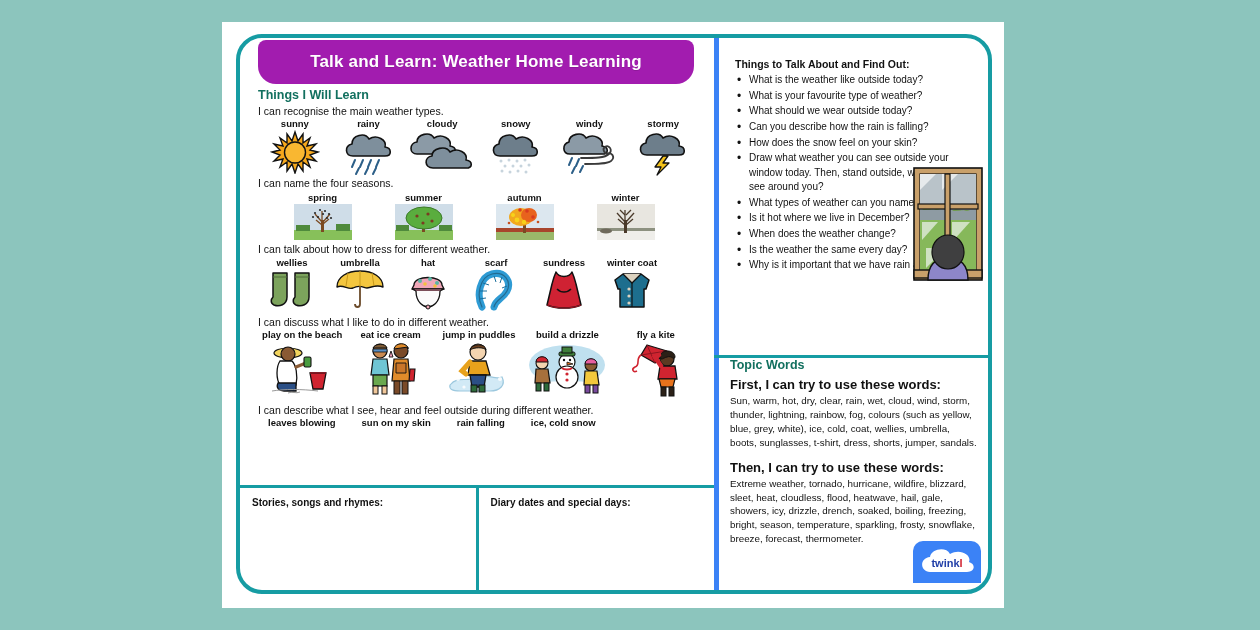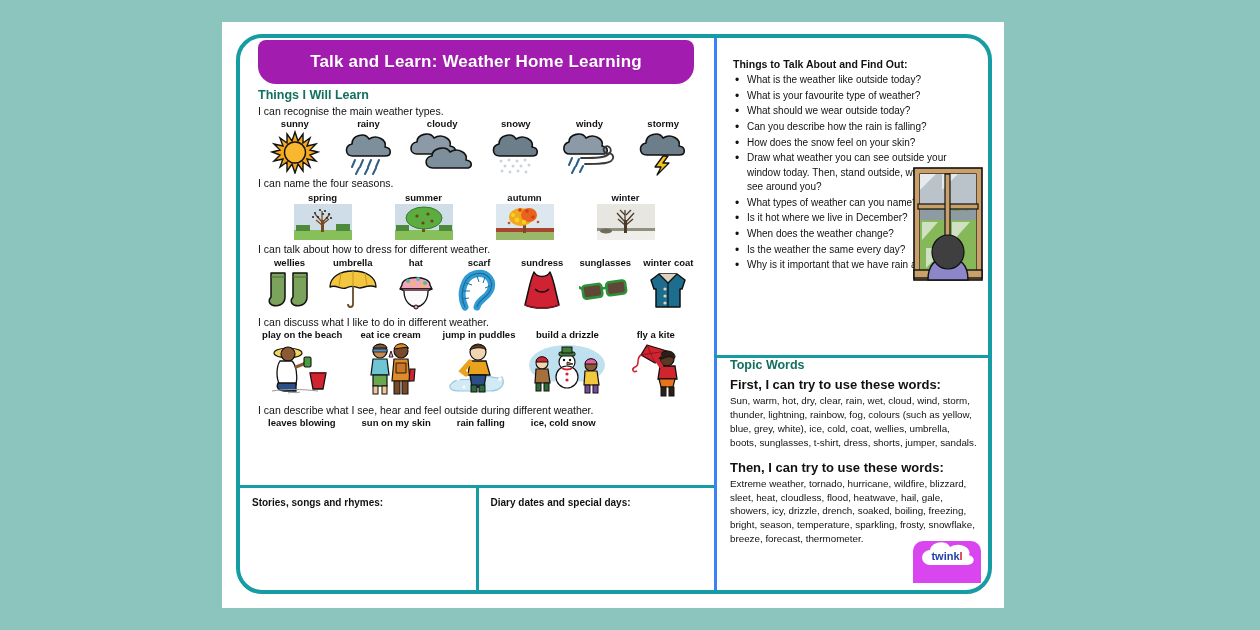--- a/index.html
+++ b/index.html
@@ -50,21 +50,21 @@
   
   .col-left {
     position: absolute;
     left: 240px; top: 84px;
     width: 474px; height: 506px;
   }
   .col-right {
     position: absolute;
     left: 714px; top: 38px;
     width: 278px; height: 552px;
-    border-left: 3px solid #3b82f6;
+    border-left: 5px solid #3b82f6;
   }
 
   
   .rdiv {
     position: absolute;
     left: 714px; top: 355px;
     width: 278px; height: 3px;
     background: #169ca3;
   }
 
@@ -153,23 +153,23 @@
     color: #12705f; font-size: 12.5px; font-weight: bold; margin-bottom: 5px;
   }
   .tw-sub { font-size: 13px; font-weight: bold; color: #111; margin-bottom: 2px; }
   .tw-body { font-size: 9.8px; color: #111; line-height: 1.42; margin-bottom: 10px; }
 
   
   .twinkl {
     position: absolute;
     left: 913px; top: 541px;
     width: 68px; height: 42px;
-    background: #d946ef;
+    background: #3b82f6;
     border-radius: 10px 10px 0 0;
-    display: flex; align-items: flex-start; justify-content: center;
+    display: flex; align-items: center; justify-content: center;
   }
   .tw-cloud { display:block; }
 </style>
 </head>
 <body>
 
 <div class="stage">
 
   <div class="paper"></div>
   <div class="frame"></div>
@@ -425,31 +425,20 @@
 
         <div class="cell">
           <div class="cell-lab">sundress</div>
           <svg class="art" width="50" height="42" viewBox="0 0 50 42">
             <path d="M17 3 C14 10 14 12 13 15 L8 36 C16 40 34 40 42 36 L37 15 C36 12 36 10 33 3 C30 9 20 9 17 3 Z" fill="#cf2233" stroke="#111" stroke-width="1.5" stroke-linejoin="round"></path>
             <path d="M18 20 C22 24 28 24 32 20" fill="none" stroke="#111" stroke-width="1.5"></path>
             <path d="M8 36 C16 40 34 40 42 36" fill="none" stroke="#9c1422" stroke-width="1.2"></path>
           </svg>
         </div>
 
-        <div class="cell">
-          <div class="cell-lab">sunglasses</div>
-          <svg class="art" width="52" height="42" viewBox="0 0 52 42">
-            <g transform="rotate(-8 26 22)">
-              <rect x="4" y="14" width="19" height="13" rx="3" fill="#5f4636" stroke="#2f8f3b" stroke-width="2.6"></rect>
-              <rect x="28" y="14" width="19" height="13" rx="3" fill="#5f4636" stroke="#2f8f3b" stroke-width="2.6"></rect>
-              <path d="M23 19 L28 19" stroke="#2f8f3b" stroke-width="2.6"></path>
-              <path d="M4 17 L0 14" stroke="#2f8f3b" stroke-width="2.6"></path>
-            </g>
-          </svg>
-        </div>
 
         <div class="cell">
           <div class="cell-lab">winter coat</div>
           <svg class="art" width="46" height="42" viewBox="0 0 46 42">
             <path d="M14 5 L32 5 L40 11 L37 20 L35 20 L35 38 L11 38 L11 20 L9 20 L6 11 Z" fill="#1d6e8e" stroke="#111" stroke-width="1.5" stroke-linejoin="round"></path>
             <path d="M14 5 L23 14 L32 5" fill="#dcd2bf" stroke="#111" stroke-width="1.3"></path>
             <path d="M23 14 L23 38" stroke="#111" stroke-width="1.2"></path>
             <g fill="#dcd2bf">
                 <circle cx="20" cy="20" r="1.6"></circle>
                 <circle cx="20" cy="27" r="1.6"></circle>

